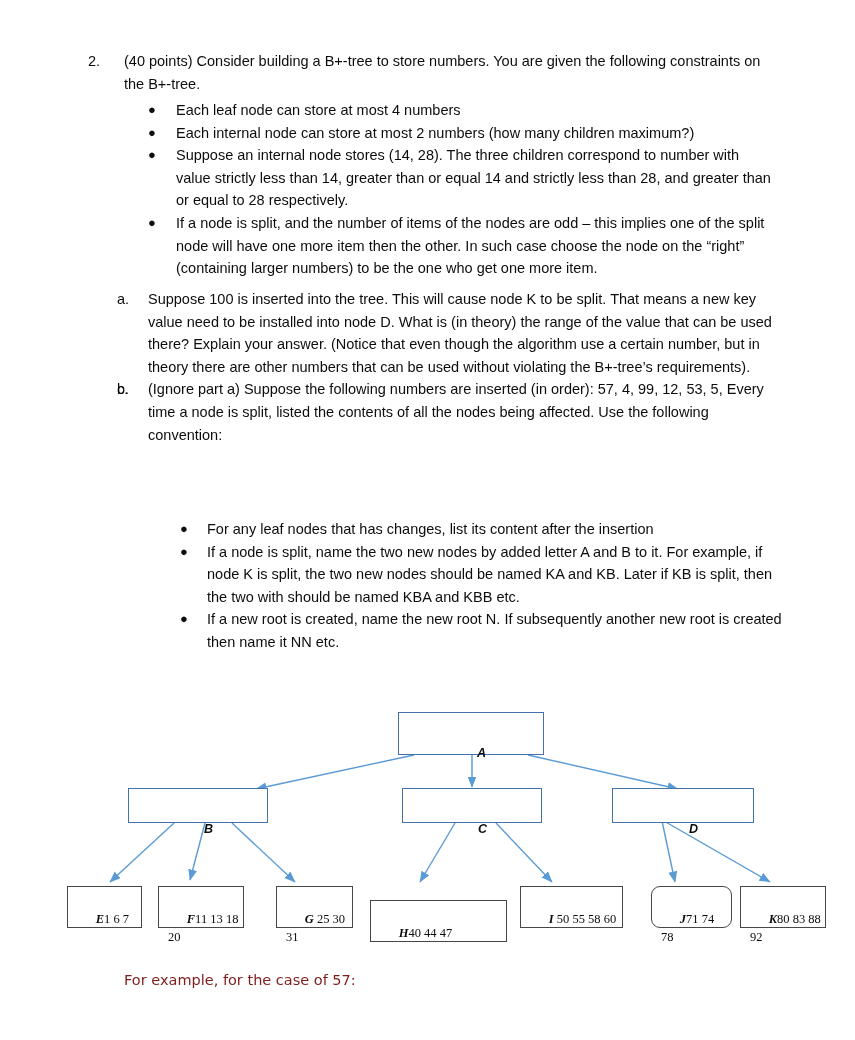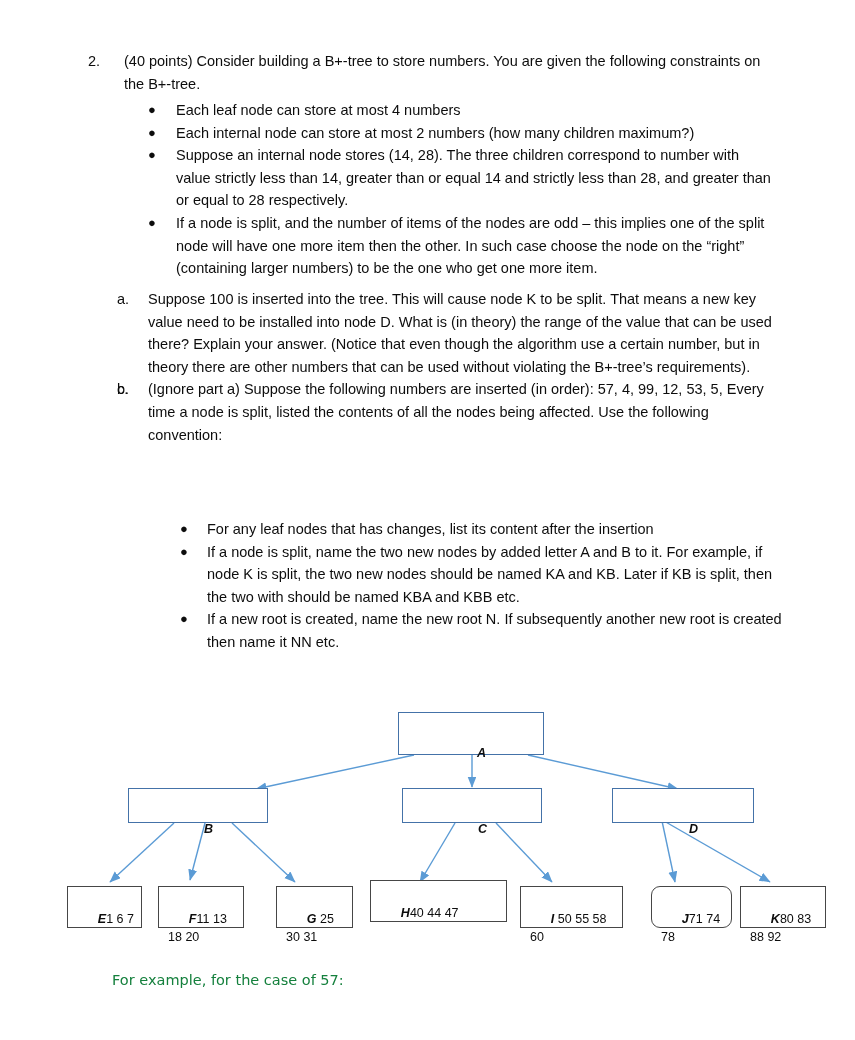--- a/index.html
+++ b/index.html
@@ -128,20 +128,21 @@
   .node {
     position: absolute;
     box-sizing: border-box;
     background: #ffffff;
   }
   .node.internal {
     border: 1.6px solid #4472a8;
   }
   .node.leaf {
     border: 1.6px solid #464646;
+    font-family: Liberation Serif, serif;
   }
   .node-inner {
     position: absolute;
     left: 9px;
     top: 5px;
     right: 4px;
     font-size: 12.5px;
     line-height: 18px;
     white-space: pre-wrap;
   }
@@ -156,26 +157,26 @@
     font-weight: bold;
     font-size: 12.5px;
   }
   .nvals {
     font-size: 12.5px;
   }
 
   
   .footer-note {
     position: absolute;
-    left: 112px;
+    left: 124px;
     top: 969px;
     font-size: 14.5px;
     line-height: 22px;
     font-family: "DejaVu Sans", sans-serif;
-    color: #15803d;
+    color: #7f1d1d;
   }
 </style>
 </head>
 <body>
 
 <div class="doc">
 
   <div class="q-num">2.</div>
   <div class="q-body">(40 points) Consider building a B+-tree to store numbers. You are given the following constraints on the B+-tree.</div>
 
@@ -294,21 +295,21 @@
       <span class="nlabel">F</span><span class="nvals">11 13 18 20</span>
     </div>
   </div>
 
   <div class="node leaf" style="left: 276px; top: 196px; width: 77px; height: 42px; border-color: rgb(70, 70, 70);">
     <div class="node-inner">
       <span class="nlabel">G</span><span class="nvals"> 25 30 31</span>
     </div>
   </div>
 
-  <div class="node leaf" style="left: 370px; top: 190px; width: 137px; height: 42px; border-color: rgb(70, 70, 70);">
+  <div class="node leaf" style="left: 370px; top: 210px; width: 137px; height: 42px; border-color: rgb(70, 70, 70);">
     <div class="node-inner">
       <span class="nlabel">H</span><span class="nvals">40 44 47</span>
     </div>
   </div>
 
   <div class="node leaf" style="left: 520px; top: 196px; width: 103px; height: 42px; border-color: rgb(70, 70, 70);">
     <div class="node-inner">
       <span class="nlabel">I</span><span class="nvals"> 50 55 58 60</span>
     </div>
   </div>

